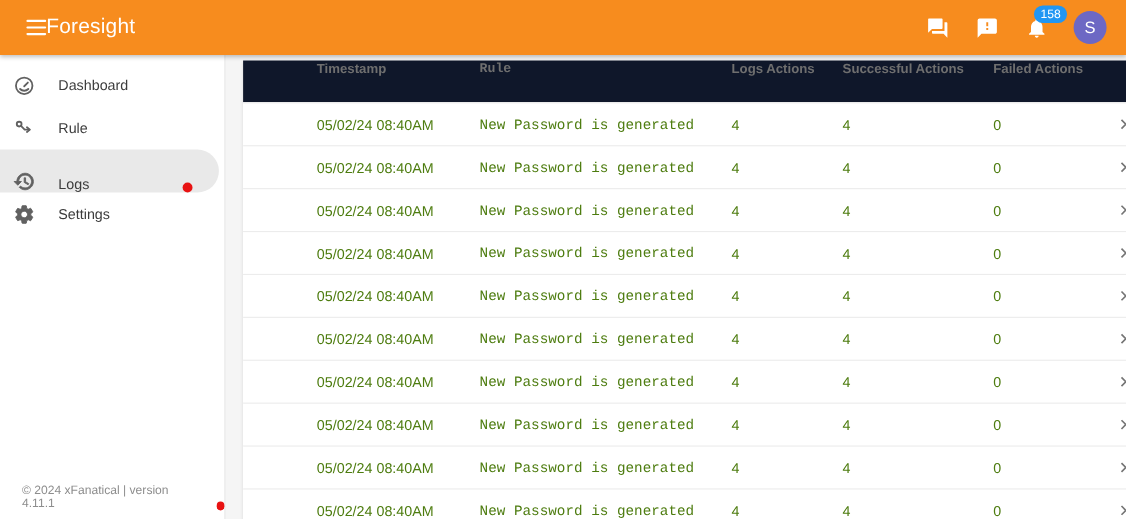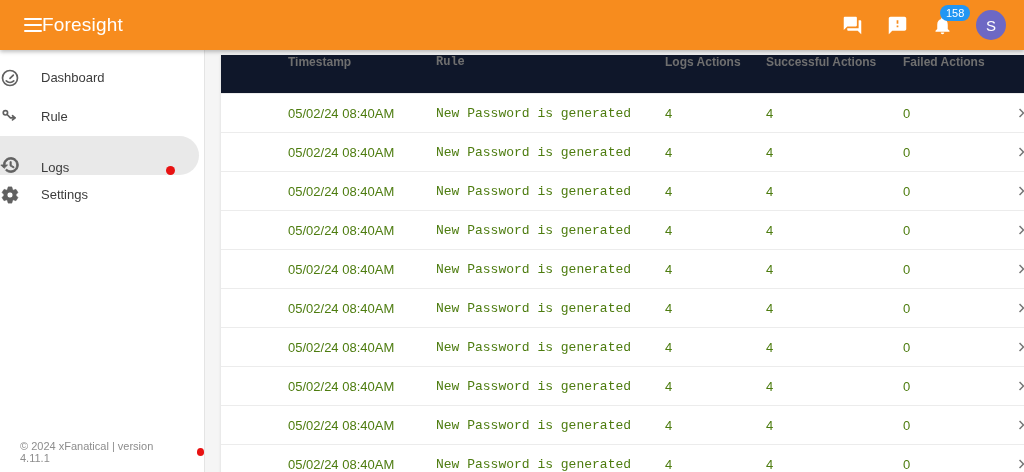--- a/index.html
+++ b/index.html
@@ -40,30 +40,30 @@
   
   .layout { display: flex; height: 422px; }
 
   
   .sidebar {
     width: 205px; background: #fff; border-right: 1px solid #e4e4e4;
     padding-top: 8px; position: relative; flex-shrink: 0;
   }
   .nav-item {
     height: 39px; display: flex; align-items: center;
-    padding-left: 0; margin-right: 5px; cursor: pointer;
+    padding-left: 12px; margin-right: 5px; cursor: pointer;
   }
   .nav-item.active { background: #e9e9e9; border-radius: 0 20px 20px 0; align-items: flex-end; }
   .nav-icon { width: 20px; height: 20px; flex-shrink: 0; }
   .nav-icon svg { width: 20px; height: 20px; fill: #616161; stroke: #616161; }
   .nav-label { margin-left: 21px; font-size: 13px; font-weight: 500; color: #3c3c3c; }
   .alert-dot { width: 9px; height: 9px; border-radius: 50%; background: #e81212; margin-left: auto; margin-right: 24px; }
   .sidebar-footer {
     position: absolute; bottom: 8px; left: 20px;
-    display: flex; align-items: center;
+    display: flex; align-items: flex-end;
     font-size: 11px; color: #8d8d8d; gap: 19px;
   }
   .footer-dot { width: 8px; height: 8px; border-radius: 50%; background: #e81212; margin-left: 6px; }
 
   
   .main { flex: 1; padding: 5px 14px 0 16px; }
   .card { background: #fff; box-shadow: 0 1px 3px rgba(0,0,0,0.12); }
   .thead {
     height: 38px; background: #0f172a;
     display: flex; 

